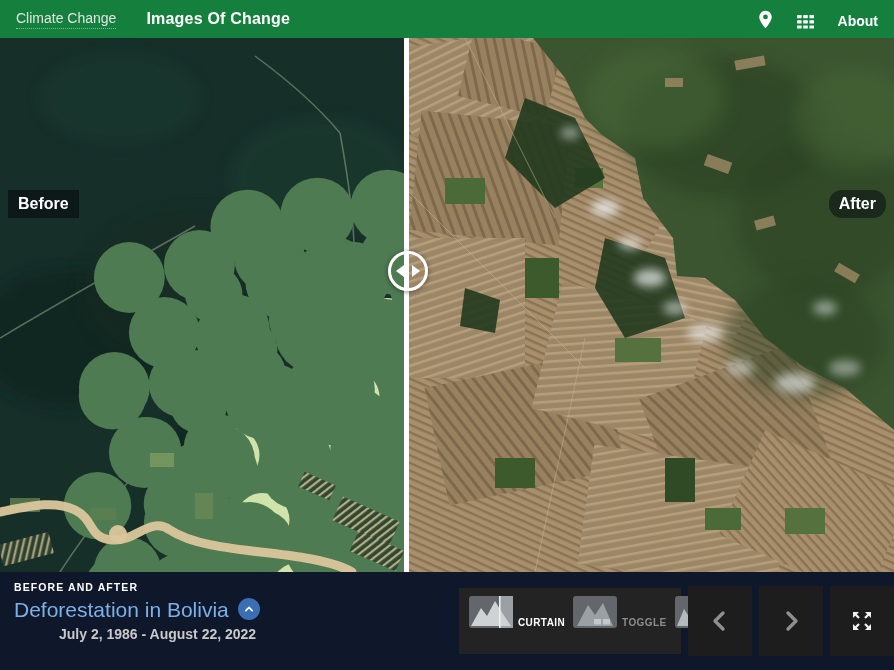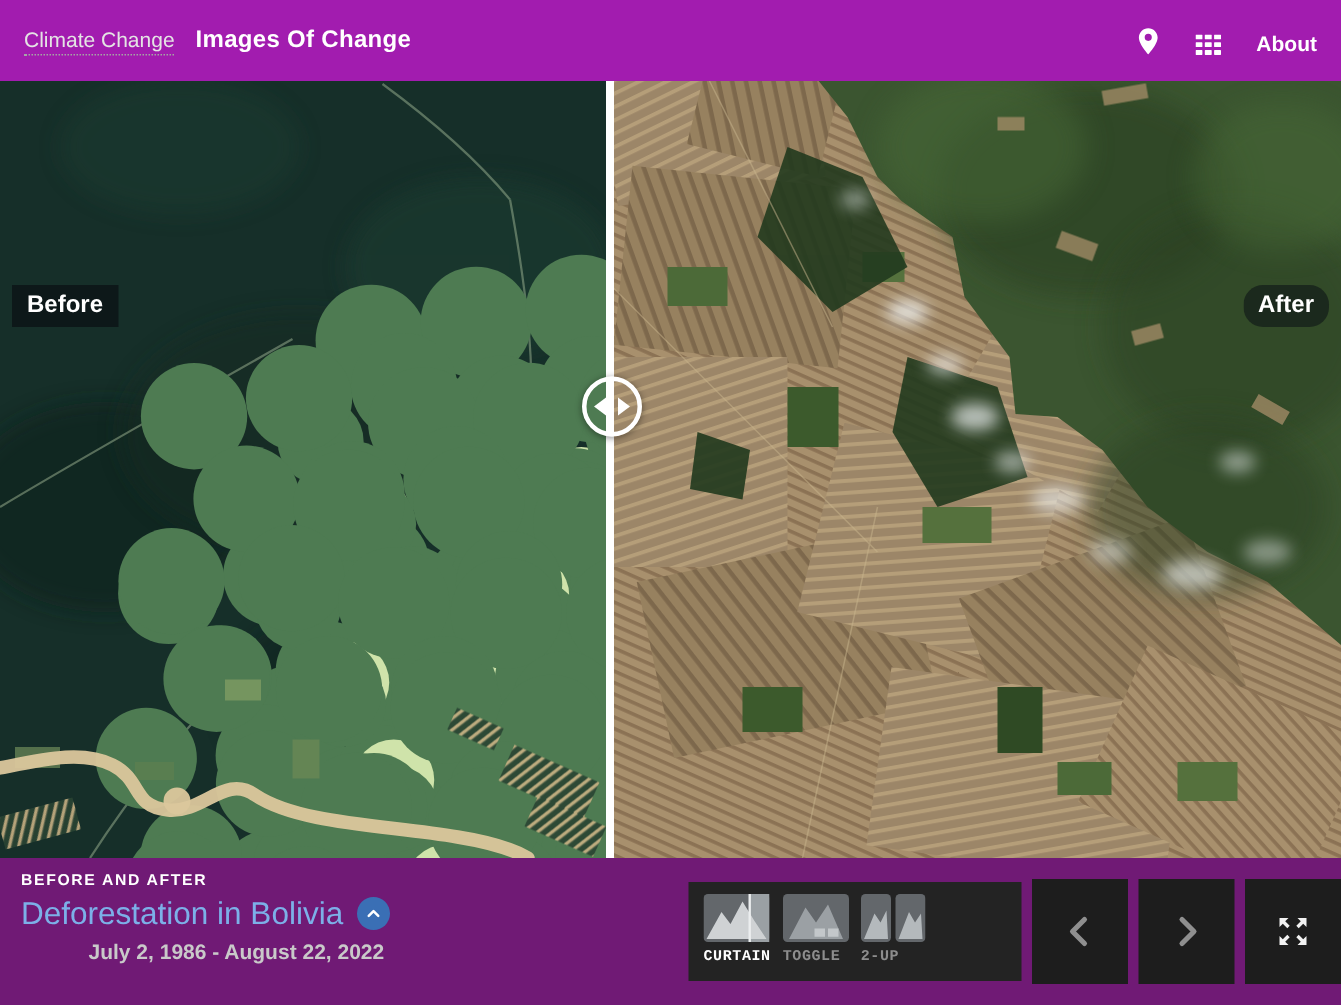--- a/index.html
+++ b/index.html
@@ -1,49 +1,49 @@
 <!DOCTYPE html>
 <html><head>
 <meta charset="utf-8">
 <style>
   html,body{margin:0;padding:0;}
   body{width:894px;height:670px;background:#000;font-family:"Liberation Sans",sans-serif;overflow:hidden;position:relative;}
   .app{position:absolute;inset:0;}
 
   
-  .topbar{position:absolute;top:0;left:0;right:0;height:54px;background:#a21caf;display:flex;align-items:center;padding:0 16px;box-sizing:border-box;z-index:6;}
+  .topbar{position:absolute;top:0;left:0;right:0;height:38px;background:#15803d;display:flex;align-items:center;padding:0 16px;box-sizing:border-box;z-index:6;}
   .breadcrumb{color:#e4e4e4;font-size:14px;border-bottom:1px dotted #a5a5a5;padding-bottom:2px;cursor:pointer;}
-  .app-title{color:#fff;font-weight:700;font-size:16px;margin-left:14px;letter-spacing:.2px;text-align:center;}
+  .app-title{color:#fff;font-weight:700;font-size:16px;margin-left:30px;letter-spacing:.2px;text-align:center;}
   .topbar-right{margin-left:auto;display:flex;align-items:flex-end;gap:24px;}
   .icon-btn{display:flex;align-items:center;justify-content:center;cursor:pointer;}
   .about-link{color:#fff;font-size:14px;font-weight:600;cursor:pointer;}
 
   
   .viewer{position:absolute;top:38px;left:0;width:894px;height:534px;background:#0a0a0a;overflow:hidden;}
   .pane{position:absolute;top:0;height:534px;}
   .pane svg{display:block;width:100%;height:100%;}
   .pane-before{left:0;width:405px;}
   .pane-after{left:405px;width:489px;}
   .curtain-divider{position:absolute;left:404px;top:0;width:5px;height:534px;background:#fff;z-index:3;cursor:ew-resize;}
   .handle{position:absolute;left:408px;top:233px;transform:translate(-50%,-50%);width:34px;height:34px;border:3px solid #fff;border-radius:50%;z-index:4;display:flex;align-items:center;justify-content:center;box-shadow:0 1px 5px rgba(0,0,0,.45);cursor:ew-resize;}
   .pane-label{position:absolute;top:152px;color:#fff;font-weight:700;font-size:16px;padding:5px 10px;z-index:2;}
   .label-before{left:8px;background:rgba(10,15,20,.72);}
   .label-after{right:8px;background:rgba(10,15,20,.55);border-radius:13px;}
 
   
-  .bottombar{position:absolute;top:572px;left:0;right:0;height:98px;background:#701a75;}
+  .bottombar{position:absolute;top:572px;left:0;right:0;height:98px;background:#0f172a;}
   .meta{position:absolute;left:14px;top:9px;}
   .kicker{color:#fff;font-size:10.5px;font-weight:700;letter-spacing:1.1px;}
   .title-row{display:flex;align-items:flex-start;gap:9px;margin-top:5px;}
   .story-title{color:#7cb0e8;font-size:21px;cursor:pointer;}
   .collapse-btn{width:22px;height:22px;border-radius:50%;background:#3a6fb5;display:flex;align-items:center;justify-content:center;cursor:pointer;flex:0 0 auto;}
   .date-range{color:#c9c9c9;font-size:14px;font-weight:700;margin-top:4px;margin-left:45px;}
 
   .mode-panel{position:absolute;left:459px;top:16px;width:222px;height:66px;background:#232323;display:flex;align-items:flex-start;padding:8px 10px 0;box-sizing:border-box;gap:8px;}
-  .mode-btn{display:flex;flex-direction:column;align-items:flex-start;gap:5px;cursor:pointer;font-family:Liberation Mono, monospace;}
+  .mode-btn{display:flex;flex-direction:row;align-items:flex-end;gap:5px;cursor:pointer;}
   .mode-label{font-size:10px;font-weight:700;color:#8d8d8d;letter-spacing:.4px;white-space:nowrap;}
   .mode-btn.active .mode-label{color:#fff;}
 
   .nav-group{position:absolute;right:0;top:14px;display:flex;gap:7px;}
   .nav-btn{width:64px;height:70px;background:#1d1d1d;display:flex;align-items:center;justify-content:center;cursor:pointer;}
 </style>
 </head>
 <body>
 
 <div class="app">

